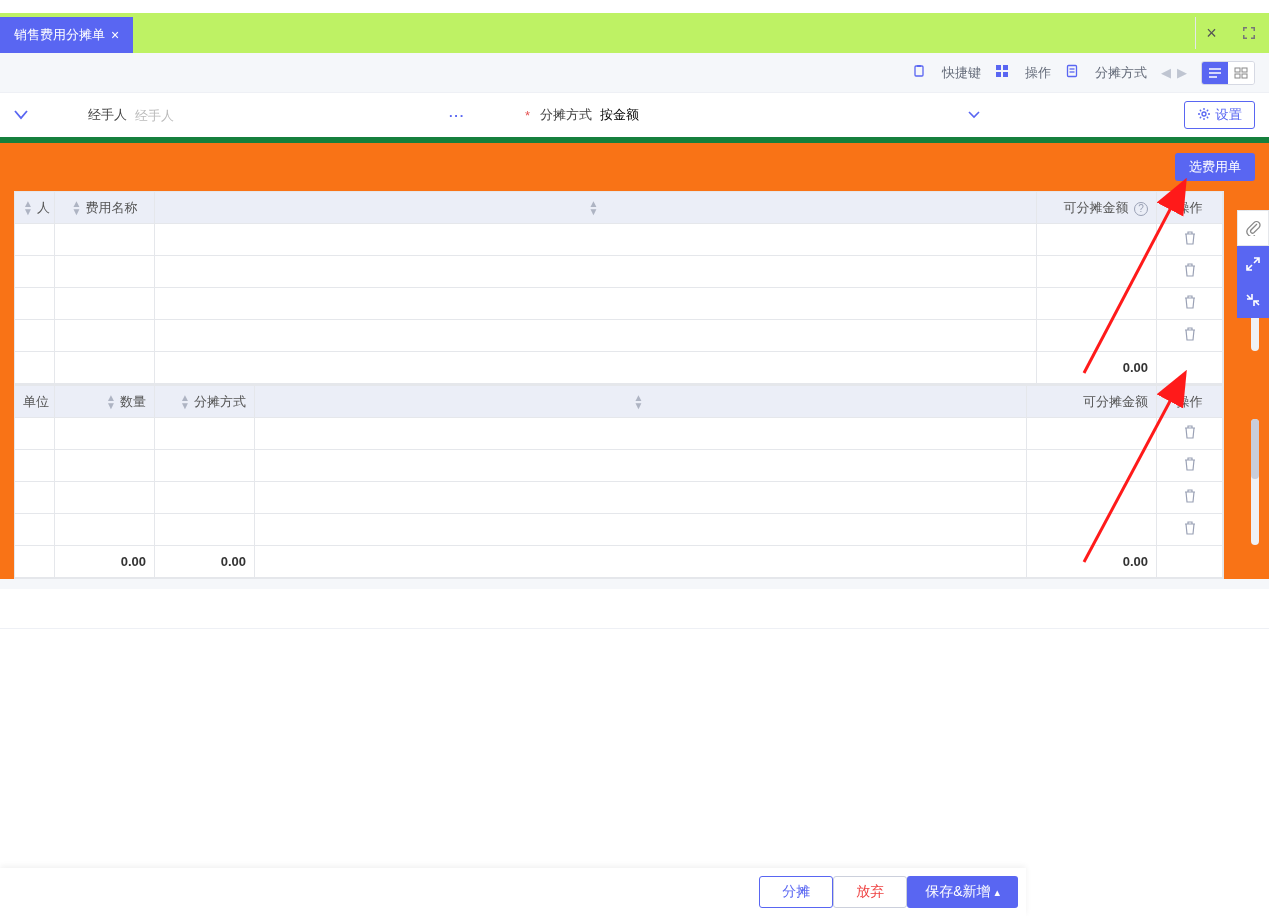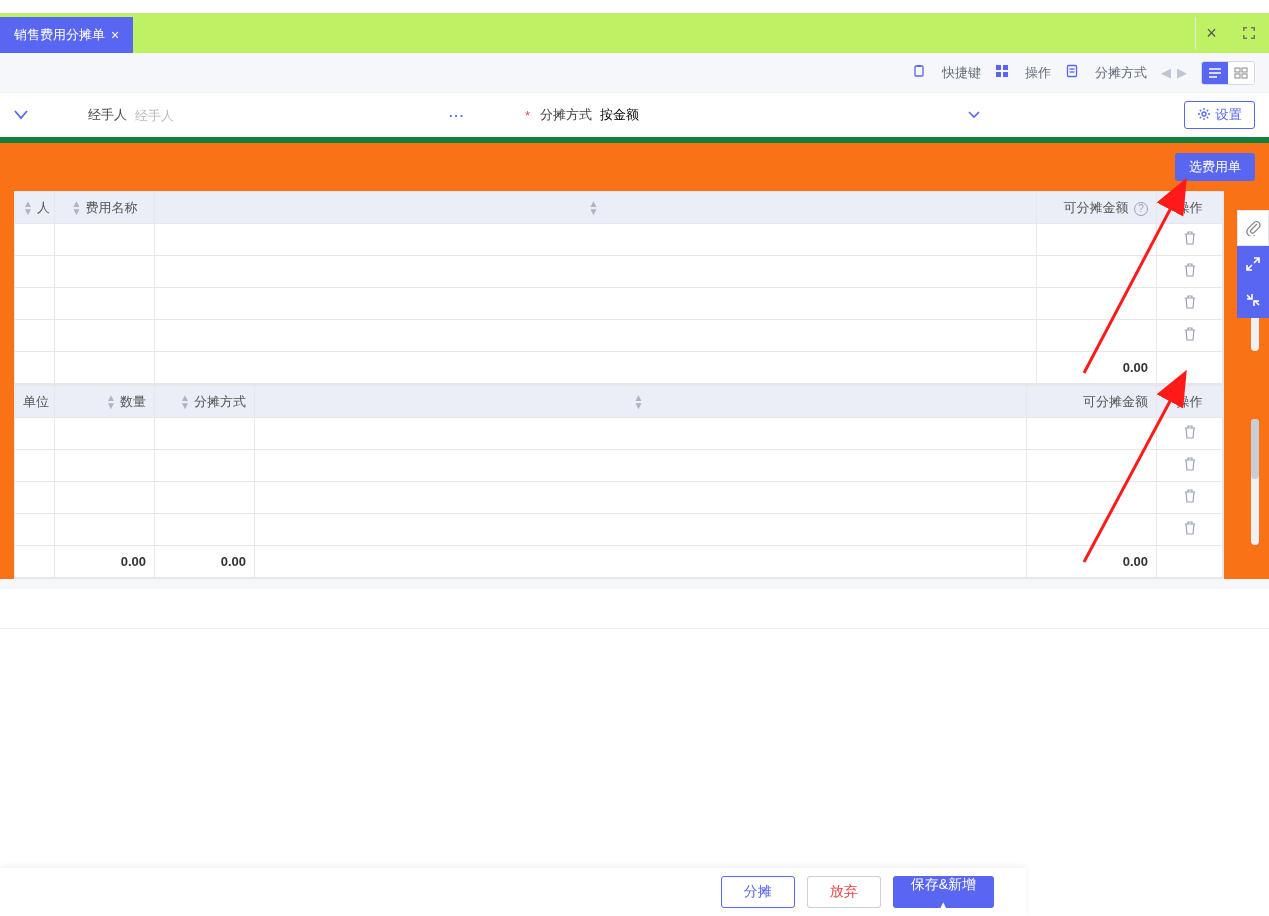--- a/index.html
+++ b/index.html
@@ -59,24 +59,24 @@
 
   .vbar { position: absolute; right: -4px; top: 34px; width: 8px; bottom: 34px; background: #f0f1f5; border-radius: 4px; }
   .vbar .thumb { position: absolute; left: 0; right: 0; top: 0; height: 60px; background: #c9cdda; border-radius: 4px; }
 
   
   .gap { height: 10px; background: #f5f7fa; }
 
   .empty-block { height: 40px; background:#fff; border-bottom:1px solid #eef0f5; }
 
   
-  .footer { position: fixed; left: 0; bottom: 0; width: 1026px; height: 48px; background: #fff; display: flex; align-items: center; justify-content: flex-end; gap: 12px; padding: 0 32px; box-shadow: 0 -2px 6px rgba(0,0,0,0.06); }
+  .footer { position: fixed; left: 0; bottom: 0; width: 1026px; height: 48px; background: #fff; display: flex; align-items: center; justify-content: flex-end; padding: 0 8px; box-shadow: 0 -2px 6px rgba(0,0,0,0.06); }
   .btn-outline-primary { border: 1px solid #5966f2; color: #5966f2; background: #fff; height: 32px; padding: 0 22px; border-radius: 3px; cursor: pointer; font-size: 14px; }
   .btn-outline { border: 1px solid #ccd0dc; color: #ef4444; background: #fff; height: 32px; padding: 0 22px; border-radius: 3px; cursor: pointer; font-size: 14px; }
-  .btn-main { background: #5966f2; color: #fff; border: none; height: 32px; padding: 0 18px; border-radius: 3px; cursor: pointer; font-size: 14px; display:inline-flex; align-items:center; gap:4px;flex-direction:column;}
+  .btn-main { background: #5966f2; color: #fff; border: none; height: 32px; padding: 0 18px; border-radius: 3px; cursor: pointer; font-size: 14px; display:inline-flex; align-items:center; gap:4px;}
   .chev-up { font-size: 11px; }
 
   
   .side-float { position: fixed; right: 0; top: 210px; width: 32px; display: flex; flex-direction: column; gap: 0; }
   .side-float .sf { width: 32px; height: 36px; display:flex; align-items:center; justify-content:center; cursor:pointer; }
   .side-float .sf.attach { background:#fff; border:1px solid #e5e7eb; color:#888; }
   .side-float .sf.blue { background:#5966f2; color:#fff; }
 
   svg.arrow { position: absolute; pointer-events: none; z-index: 50; }
 

